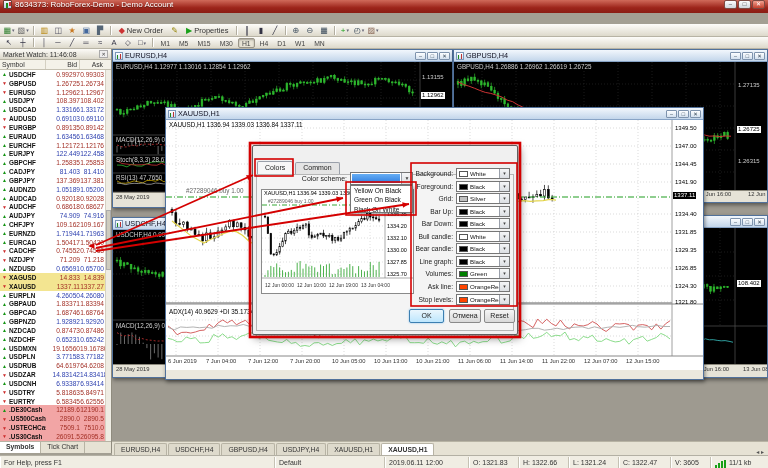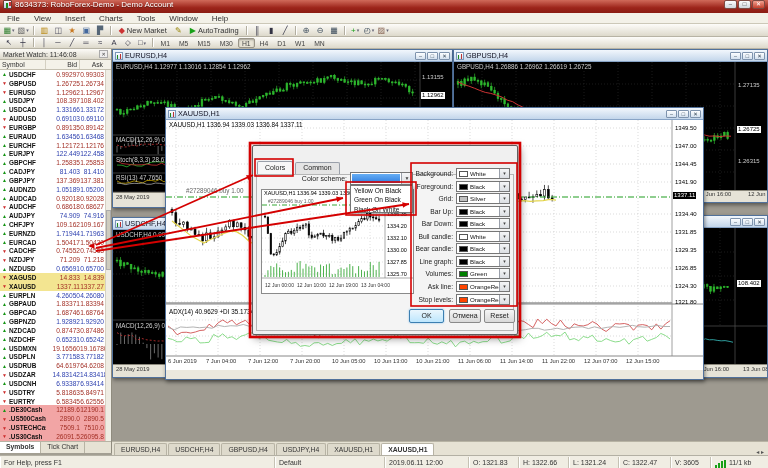--- a/index.html
+++ b/index.html
@@ -115,29 +115,20 @@
     <span class="app-ico">
         <i></i>
         <b></b>
       </span>
     <span class="t">8634373: RoboForex-Demo - Demo Account</span>
     <span class="wbtn">–</span>
     <span class="wbtn">□</span>
     <span class="wbtn close">✕</span>
   </div>
 
-  <div class="abs menubar" id="menubar">
-      <span class="menu-item">File</span>
-      <span class="menu-item">View</span>
-      <span class="menu-item">Insert</span>
-      <span class="menu-item">Charts</span>
-      <span class="menu-item">Tools</span>
-      <span class="menu-item">Window</span>
-      <span class="menu-item">Help</span>
-    </div>
 
   <div class="abs toolbar t1" id="toolbar1">
       <span class="ti">
         <span style="color: rgb(42, 125, 42); font-size: 8px;">▦</span>
         <span class="dd">▾</span>
       </span>
       <span class="ti">
         <span style="color: rgb(102, 102, 102); font-size: 8px;">▧</span>
         <span class="dd">▾</span>
       </span>
@@ -153,28 +144,28 @@
       </span>
       <span class="ti">
         <span style="color: rgb(68, 105, 158); font-size: 8px;">▣</span>
       </span>
       <span class="ti">
         <span style="color: rgb(85, 102, 119); font-size: 8px;">▛</span>
       </span>
       <span class="tsep"></span>
       <span class="ti txt">
         <span style="color: rgb(204, 51, 51); font-size: 8px;">◆</span>
-        <span style="margin-left: 2px;">New Market</span>
+        <span style="margin-left: 2px;">New Order</span>
       </span>
       <span class="ti">
         <span style="color: rgb(154, 138, 16); font-size: 8px;">✎</span>
       </span>
       <span class="ti txt">
         <span style="color: rgb(24, 160, 24); font-size: 8px;">▶</span>
-        <span style="margin-left: 2px;">AutoTrading</span>
+        <span style="margin-left: 2px;">Properties</span>
       </span>
       <span class="tsep"></span>
       <span class="ti">
         <span style="color: rgb(51, 51, 68); font-size: 8px;">║</span>
       </span>
       <span class="ti">
         <span style="color: rgb(51, 51, 68); font-size: 8px;">▮</span>
       </span>
       <span class="ti">
         <span style="color: rgb(51, 51, 68); font-size: 8px;">╱</span>

